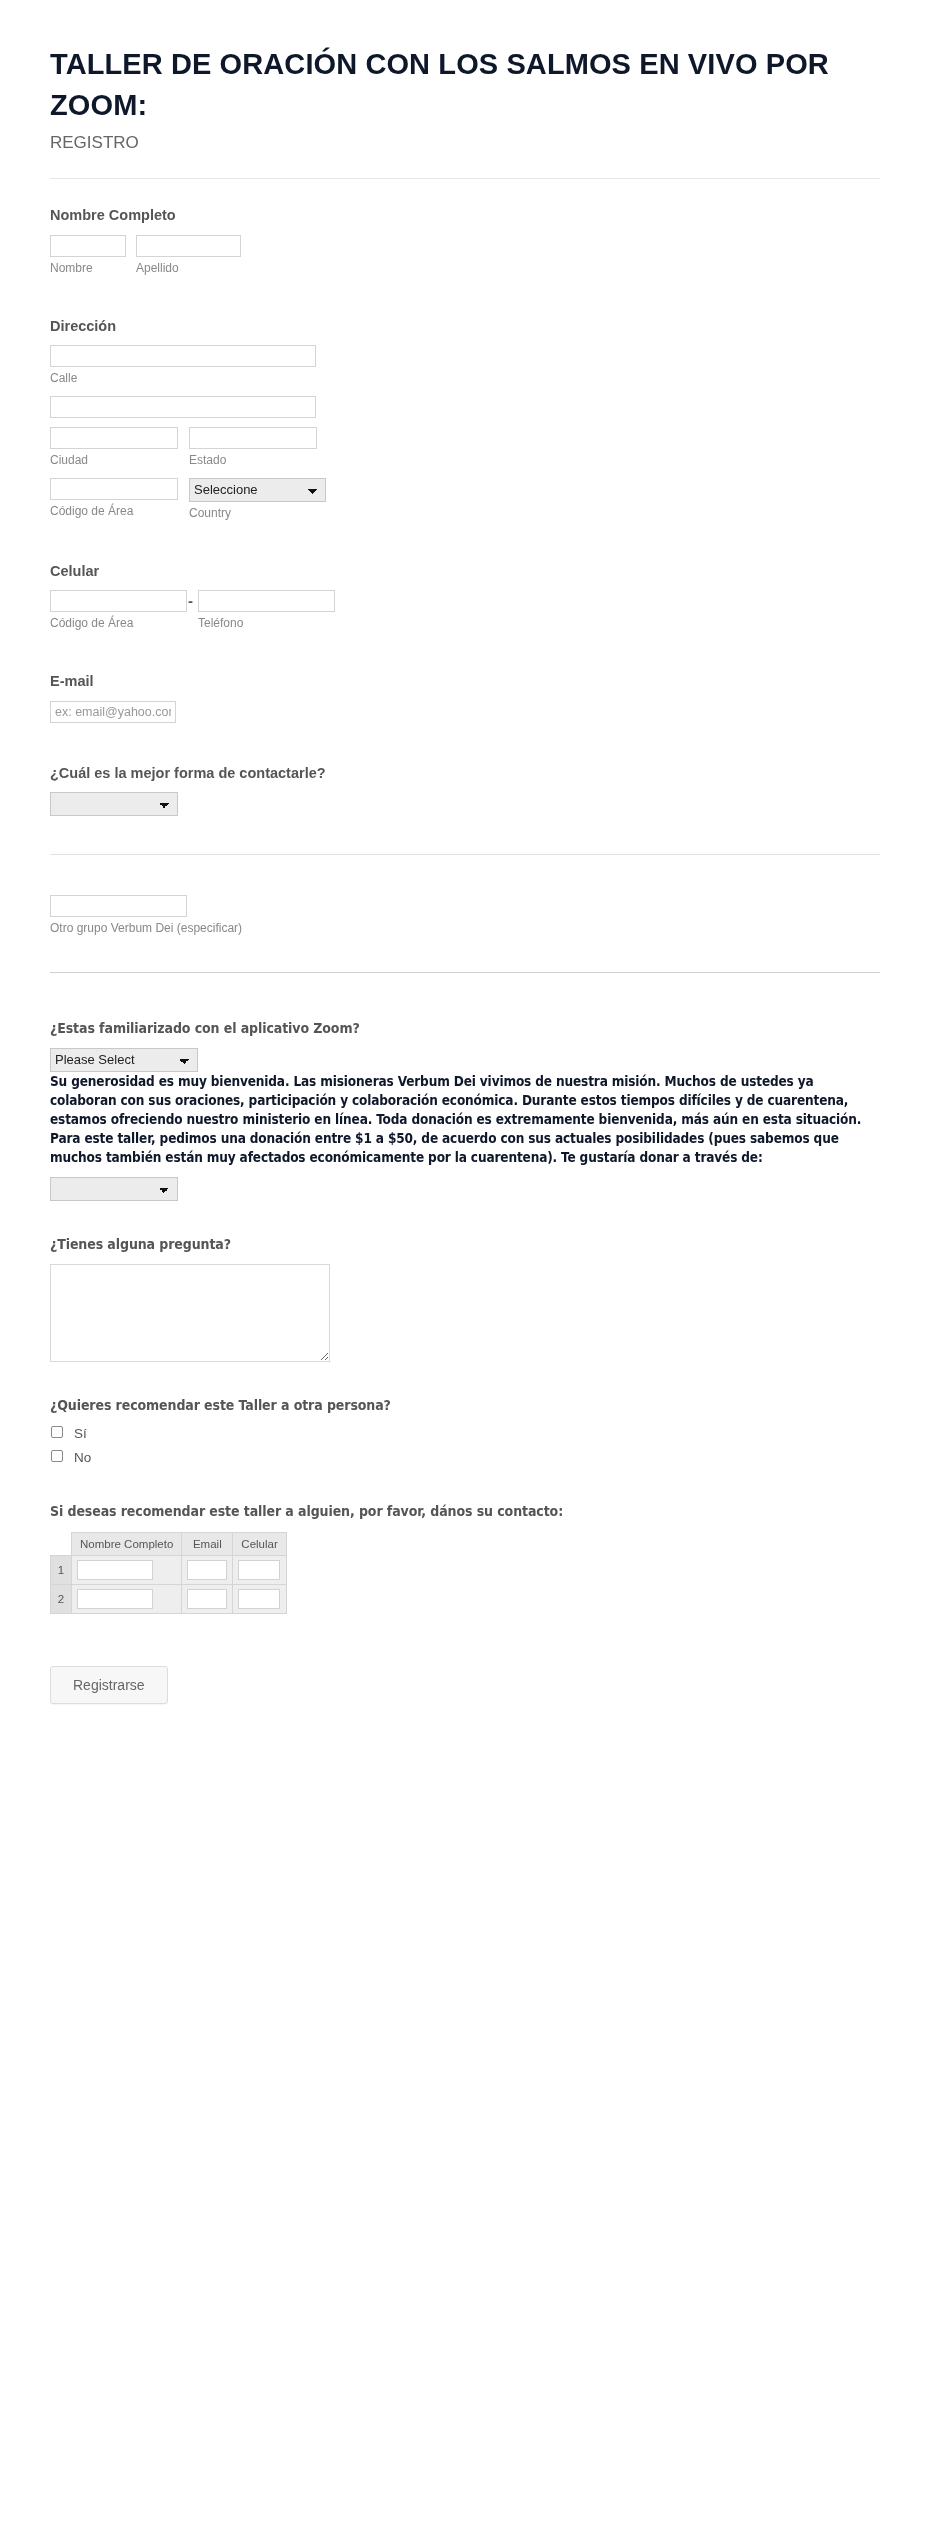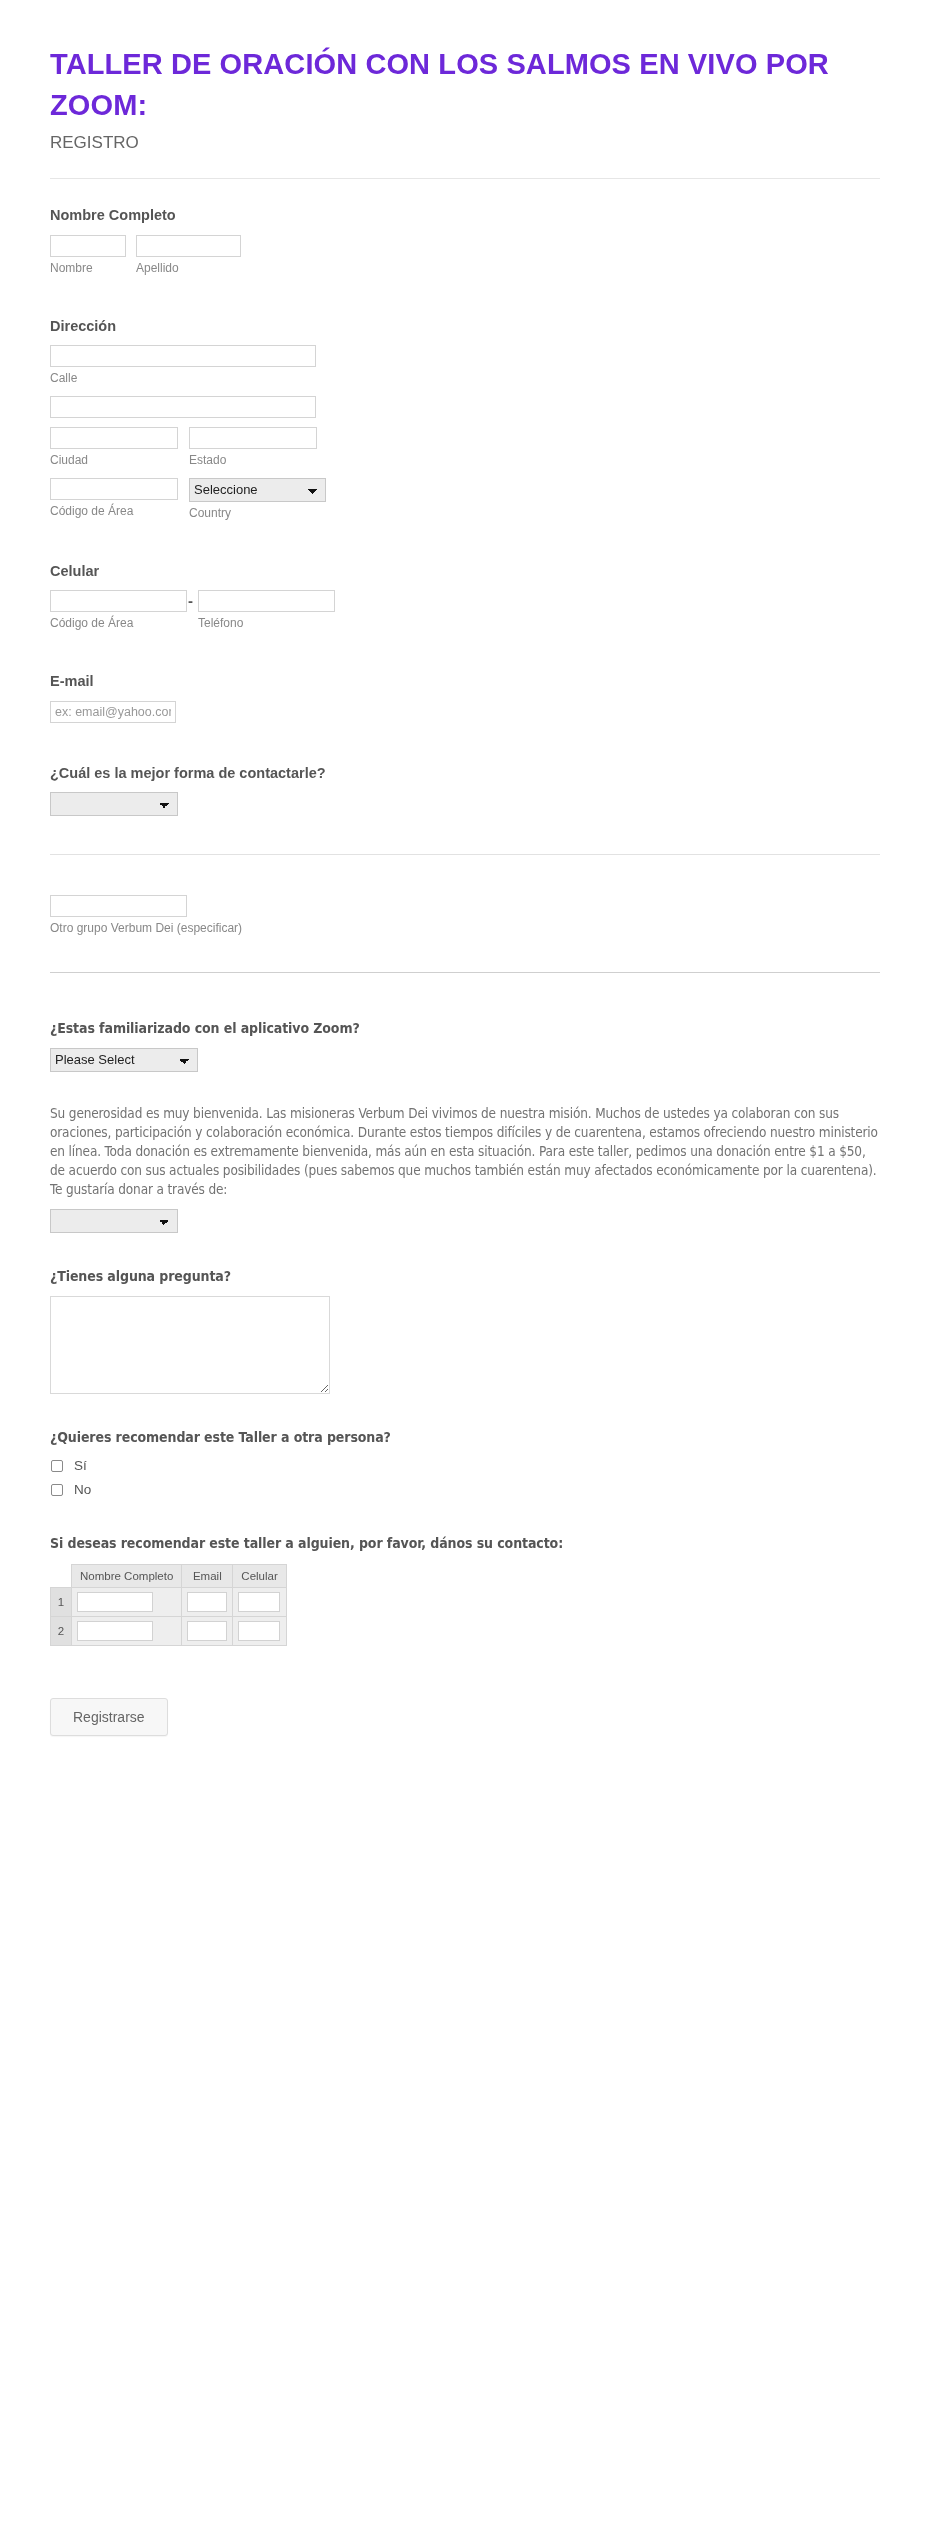--- a/index.html
+++ b/index.html
@@ -28,21 +28,21 @@
   }
 
   
   .header {
     padding: 44px 50px 0 50px;
   }
   .form-title {
     font-size: 29px;
     font-weight: bold;
     line-height: 1.42;
-    color: #6d28d9;
+    color: #0f172a;
     letter-spacing: 0.1px;
     margin: 0 0 6px 0;
     max-width: 820px;
   }
   .form-subtitle {
     font-size: 17px;
     font-weight: normal;
     color: #666666;
     line-height: 1.3;
     margin: 0;
@@ -168,25 +168,24 @@
     font-family: "Liberation Sans Narrow", "DejaVu Sans Condensed", "Liberation Sans", sans-serif;
     font-stretch: condensed;
   }
   .cond .field-label {
     font-size: 14px;
     letter-spacing: -0.1px;
   }
 
   .para {
     padding: 0 50px;
-    margin-top: 32px;
     font-size: 13.5px;
-    font-weight: normal;
+    font-weight: bold;
     line-height: 1.42;
-    color: #737373;
+    color: #0f172a;
     max-width: 880px;
     letter-spacing: -0.15px;
   }
 
   
   .ta-wrap { padding: 0 50px; margin-top: 9px; }
   textarea.ta {
     box-sizing: border-box;
     width: 280px;
     height: 98px;
@@ -199,21 +198,20 @@
     resize: both;
     outline: none;
     border-radius: 0;
     display: block;
   }
 
   
   .check-list { padding: 0 50px; margin-top: 10px; }
   .check-row {
     display: flex;
-    align-items: center;
     margin-bottom: 8px;
   }
   .check-row:last-child { margin-bottom: 0; }
   .cbox {
     width: 12px;
     height: 12px;
     border: 1px solid #8a8a8a;
     background: #ffffff;
     border-radius: 2px;
     box-sizing: border-box;

